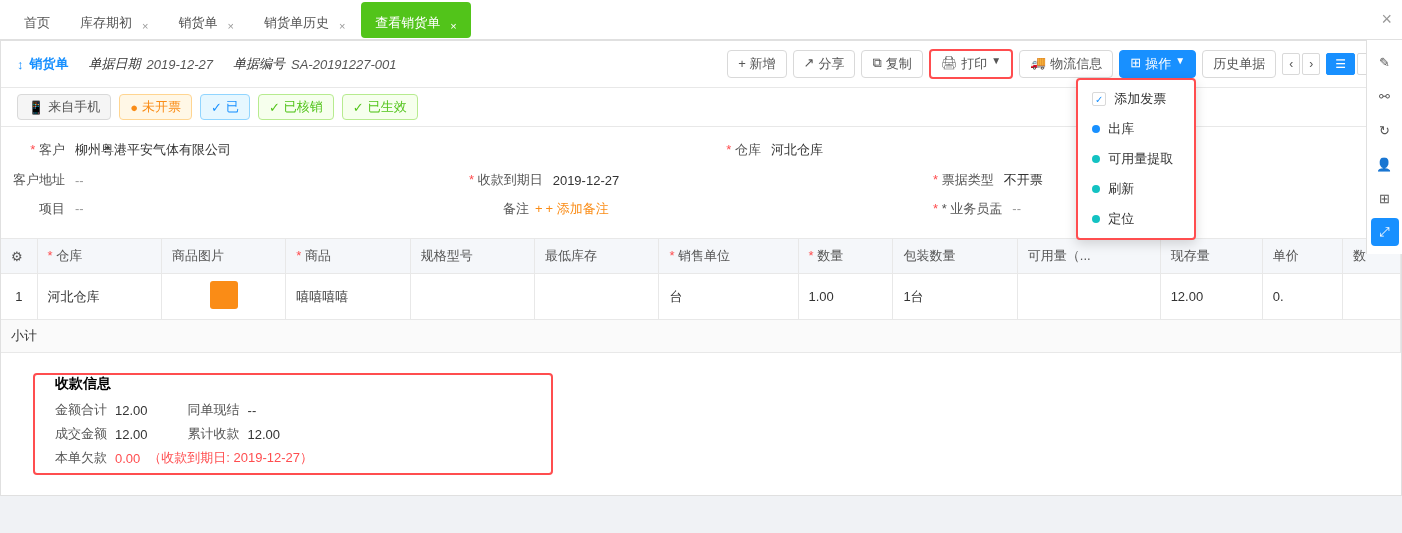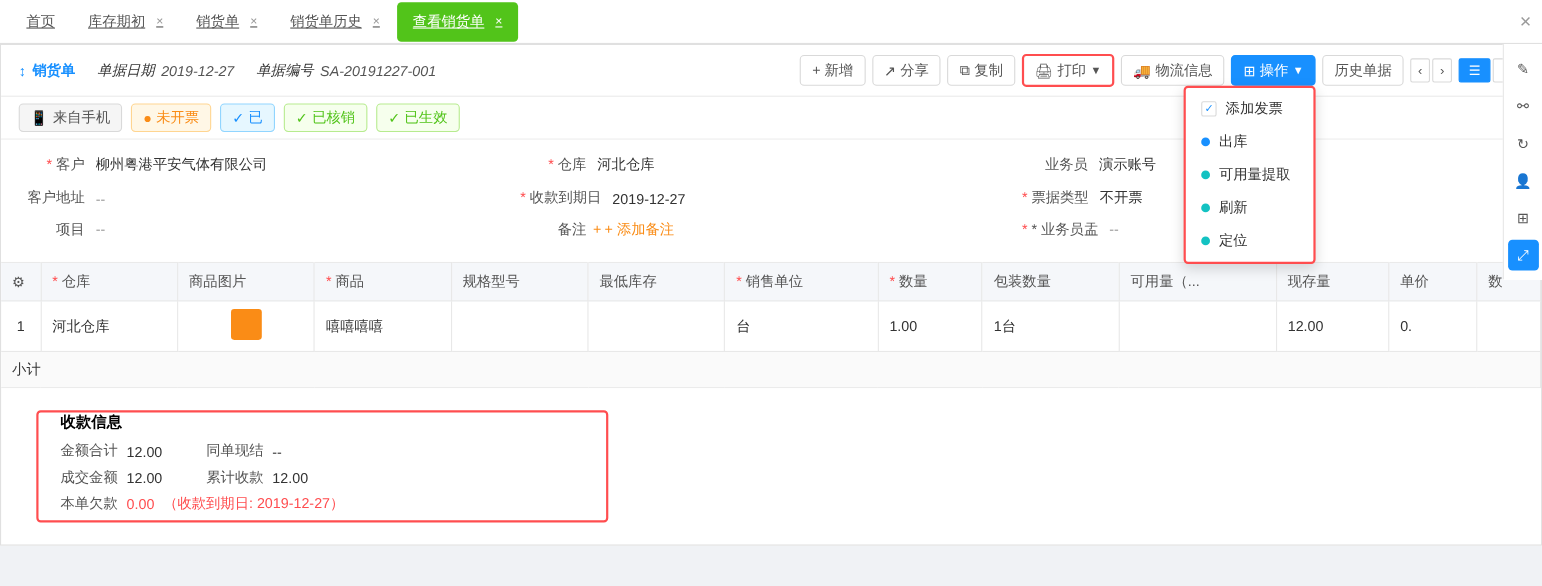--- a/index.html
+++ b/index.html
@@ -4,44 +4,44 @@
   <style>
     * { box-sizing: border-box; margin: 0; padding: 0; font-family: 'Microsoft YaHei', Arial, sans-serif; font-size: 13px; }
     body { background: #f0f2f5; width: 1402px; min-height: 533px; overflow: hidden; }
     
     
     .tab-bar {
       display: flex; align-items: center; background: #fff; border-bottom: 1px solid #e0e0e0;
       height: 40px; padding: 0 10px; gap: 2px;
     }
     .tab-item {
-      display: flex; align-items: center; padding: 6px 14px; cursor: pointer;
+      display: flex; align-items: flex-end; padding: 6px 14px; cursor: pointer;
       border-radius: 3px 3px 0 0; color: #555; gap: 6px; height: 36px;
-      position: relative; white-space: nowrap; text-decoration: underline;
+      position: relative; white-space: nowrap;
     }
     .tab-item.green { background: #52c41a; color: #fff; border-radius: 4px; }
     .tab-close { cursor: pointer; color: #999; font-size: 11px; margin-left: 4px; }
     .tab-bar-close { margin-left: auto; cursor: pointer; font-size: 18px; color: #999; }
     
     
     .main-content {
       background: #fff; margin: 0; border: 1px solid #e0e0e0;
     }
     
     
     .doc-header {
       display: flex; align-items: center; padding: 8px 16px; border-bottom: 1px solid #e8e8e8;
       background: #fff; gap: 16px;
     }
     .doc-title { display: flex; align-items: center; gap: 6px; color: #1890ff; font-weight: bold; font-size: 14px; }
     .doc-meta { display: flex; align-items: center; gap: 20px; color: #555; flex: 1; font-style: italic; }
     .doc-meta-item { display: flex; align-items: center; gap: 6px; }
     .doc-meta-label { color: #333; }
     .toolbar-btn {
-      display: flex; align-items: center; gap: 4px; padding: 4px 10px; border: 1px solid #d9d9d9;
+      display: flex; gap: 4px; padding: 4px 10px; border: 1px solid #d9d9d9;
       border-radius: 4px; cursor: pointer; background: #fff; color: #555; white-space: nowrap;
     }
     .toolbar-btn.print-active { border: 2px solid #ff4d4f; }
     
     
     .status-bar {
       display: flex; align-items: center; padding: 6px 16px; gap: 8px;
       background: #fff; border-bottom: 1px solid #e8e8e8;
     }
     .status-btn {
@@ -71,21 +71,21 @@
     .dropdown-item {
       display: flex; align-items: center; gap: 8px; padding: 6px 14px; cursor: pointer; color: #333;
     }
     .dropdown-dot { width: 8px; height: 8px; border-radius: 50%; }
     .dropdown-dot.blue { background: #1890ff; }
     .dropdown-dot.teal { background: #13c2c2; }
     .dropdown-checkbox { width: 14px; height: 14px; border: 1px solid #d9d9d9; border-radius: 2px; background: #fff; display: flex; align-items: center; justify-content: center; font-size: 10px; color: #1890ff; }
     
     
     .form-section {
-      padding: 12px 16px; background: #fff;
+      padding: 12px 4px; background: #fff;
     }
     .form-row { display: flex; align-items: center; margin-bottom: 8px; gap: 0; }
     .form-field { display: flex; align-items: center; gap: 6px; flex: 1; }
     .field-label { color: #555; min-width: 60px; text-align: right; white-space: nowrap; }
     .field-label.required::before { content: '* '; color: #ff4d4f; }
     .field-value { color: #333; padding: 2px 4px; }
     .field-value.dash { color: #999; }
     .add-note { color: #fa8c16; cursor: pointer; display: flex; align-items: center; gap: 3px; }
     
     
@@ -273,24 +273,20 @@
 
   <div class="form-section">
     <div class="form-row">
       <div class="form-field">
         <span class="field-label required">客户</span>
         <span class="field-value">柳州粤港平安气体有限公司</span>
       </div>
       <div class="form-field">
         <span class="field-label required">仓库</span>
         <span class="field-value">河北仓库</span>
-      </div>
-      <div class="form-field">
-        <span class="field-label">业务员</span>
-        <span class="field-value">演示账号</span>
       </div>
     </div>
     <div class="form-row">
       <div class="form-field">
         <span class="field-label">客户地址</span>
         <span class="field-value dash">--</span>
       </div>
       <div class="form-field">
         <span class="field-label required">收款到期日</span>
         <span class="field-value">2019-12-27</span>

